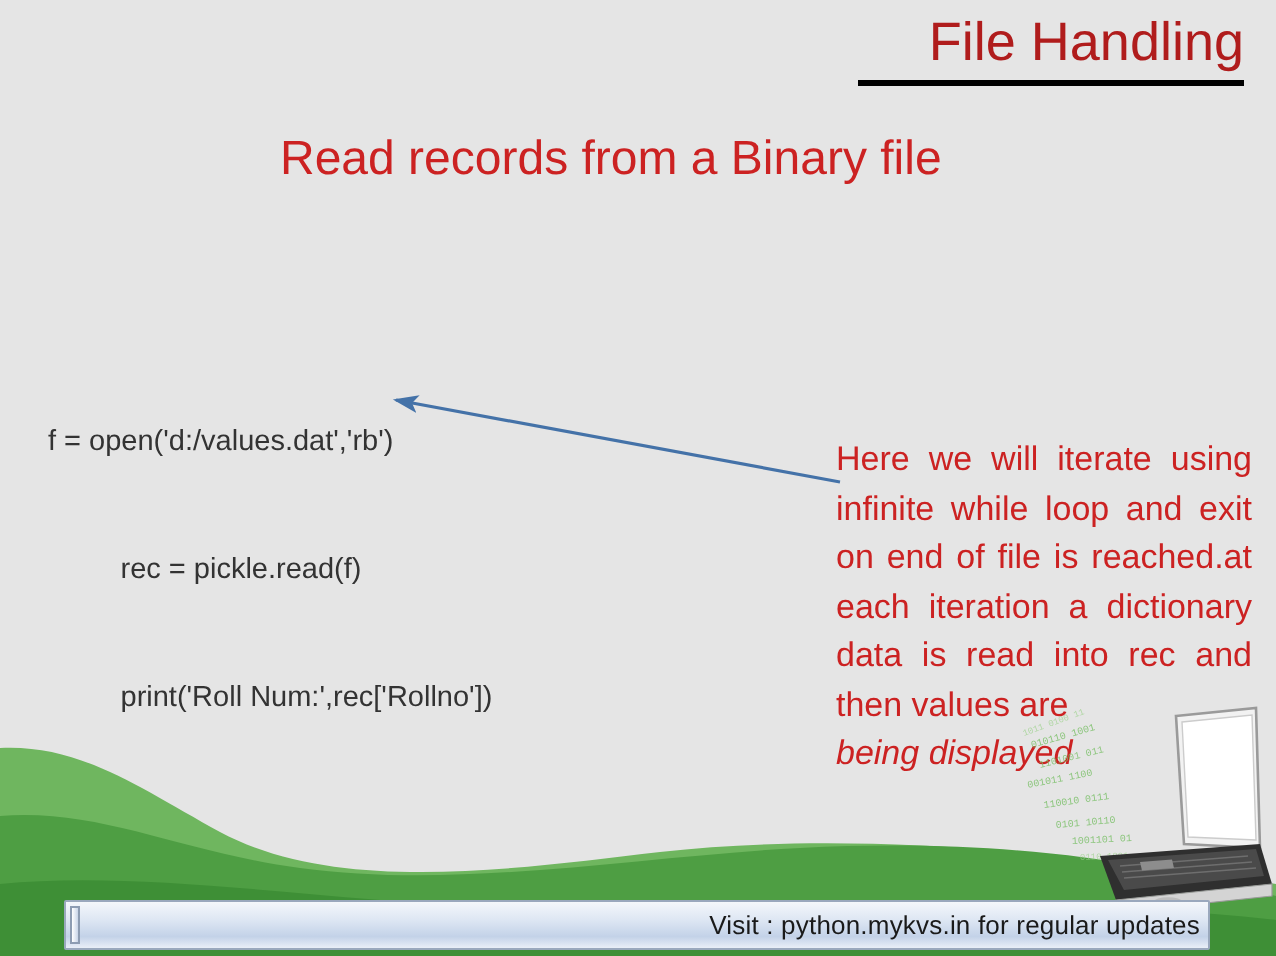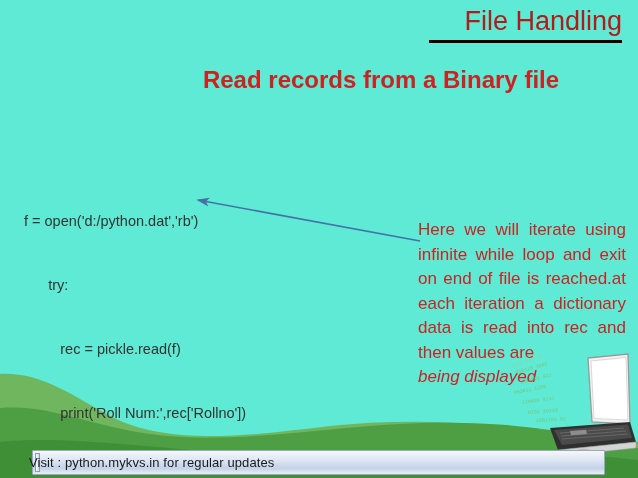--- a/index.html
+++ b/index.html
@@ -7,21 +7,21 @@
     padding: 0;
     background: #ffffff;
   }
   body {
     font-family: "Liberation Sans", sans-serif;
   }
   #slide {
     position: relative;
     width: 638px;
     height: 478px;
-    background: #5eead4;
+    background: #e5e5e5;
     overflow: hidden;
   }
 
   
   .wave-layer {
     position: absolute;
     left: 0;
     bottom: 0;
     width: 638px;
     height: 110px;
@@ -50,22 +50,21 @@
     height: 3px;
     background: #000000;
   }
 
   
   #subtitle-block {
     position: absolute;
     top: 64px;
     left: 140px;
     width: 482px;
-    text-align: center;
-    font-weight: bold;
+    text-align: left;
   }
   .subtitle-line {
     font-size: 24px;
     color: #CC2222;
     line-height: 31px;
     white-space: nowrap;
   }
 
   
   #code-block {
@@ -123,21 +122,21 @@
     background: linear-gradient(to bottom,
                 #f4f7fb 0%,
                 #dde6f3 40%,
                 #c3d2e8 75%,
                 #e9eef7 100%);
     border: 1px solid #9aa8bd;
     border-radius: 1px;
     box-sizing: border-box;
     display: flex;
     align-items: center;
-    justify-content: flex-start;
+    justify-content: flex-end;
   }
   #footer-bar::before {
     content: "";
     position: absolute;
     left: 2px;
     top: 2px;
     width: 5px;
     height: 19px;
     background: linear-gradient(to right, #ffffff, #c9d5e8);
     border: 1px solid #8d9cb2;
@@ -166,22 +165,21 @@
   <div id="title-block">
     <div id="page-title">File Handling</div>
     <div id="title-rule"></div>
   </div>
 
   <div id="subtitle-block">
     <div class="subtitle-line">Read records from a Binary file</div>
   </div>
 
   <div id="code-block">
-    <div class="code-line">f = open('d:/python.dat','rb')</div>
-    <div class="code-line">      try:</div>
+    <div class="code-line">f = open('d:/values.dat','rb')</div>
     <div class="code-line">         rec = pickle.read(f)</div>
     <div class="code-line">         print('Roll Num:',rec['Rollno'])</div>
     
     
     
     
     
   </div>
 
   <svg id="callout-arrow" viewBox="0 0 235 62">

